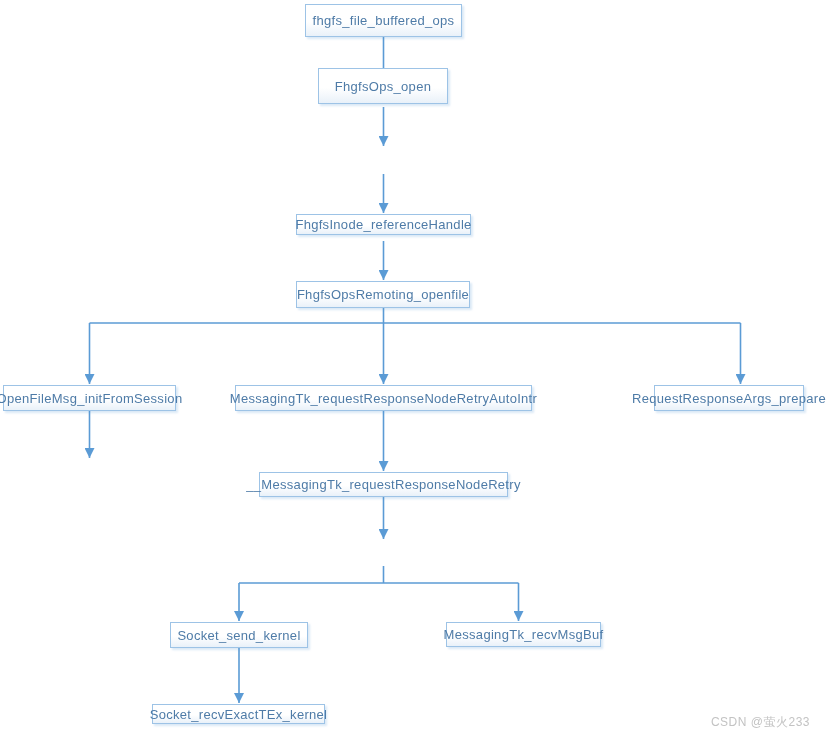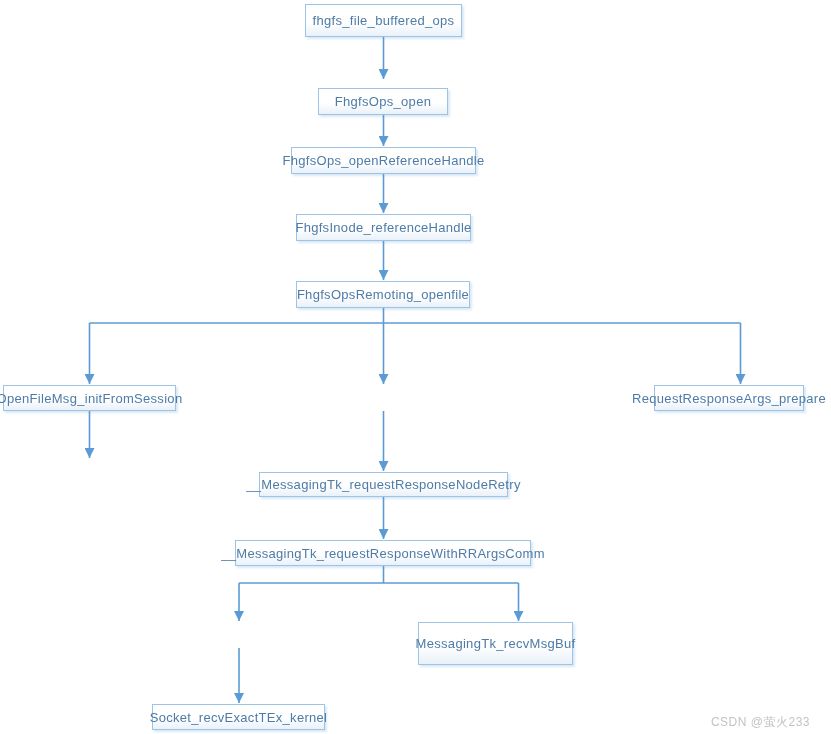--- a/index.html
+++ b/index.html
@@ -88,38 +88,38 @@
     <path class="edge" d="M383.5 566 V583"></path>
     <path class="edge" d="M239 583 H518.5"></path>
     <path class="edge" d="M239 583 V621" marker-end="url(#arrow)"></path>
     <path class="edge" d="M518.5 583 V621" marker-end="url(#arrow)"></path>
 
     <path class="edge" d="M239 648 V703" marker-end="url(#arrow)"></path>
   </svg>
 
   <div class="node" style="left:305px;top:4px;width:157px;height:33px">fhgfs_file_buffered_ops</div>
 
-  <div class="node" style="left:318px;top:88px;width:130px;height:27px">FhgfsOps_open</div>
+  <div class="node" style="left:318px;top:68px;width:130px;height:36px">FhgfsOps_open</div>
 
-  <div class="node" style="left:291px;top:147px;width:185px;height:27px">FhgfsOps_openReferenceHandle</div>
 
-  <div class="node" style="left:296px;top:214px;width:175px;height:27px">FhgfsInode_referenceHandle</div>
+  <div class="node" style="left:296px;top:214px;width:175px;height:21px">FhgfsInode_referenceHandle</div>
 
   <div class="node" style="left:3px;top:385px;width:173px;height:26px">OpenFileMsg_initFromSession</div>
 
   <div class="node" style="left:296px;top:281px;width:174px;height:27px">FhgfsOpsRemoting_openfile</div>
 
+  <div class="node" style="left:235px;top:385px;width:297px;height:26px">MessagingTk_requestResponseNodeRetryAutoIntr</div>
 
   <div class="node" style="left:654px;top:385px;width:150px;height:26px">RequestResponseArgs_prepare</div>
 
 
   <div class="node" style="left:259px;top:472px;width:249px;height:25px">__MessagingTk_requestResponseNodeRetry</div>
 
-  <div class="node" style="left:235px;top:540px;width:296px;height:26px">__MessagingTk_requestResponseWithRRArgsComm</div>
 
+  <div class="node" style="left:170px;top:622px;width:138px;height:26px">Socket_send_kernel</div>
 
-  <div class="node" style="left:418px;top:622px;width:155px;height:43px">MessagingTk_recvMsgBuf</div>
+  <div class="node" style="left:446px;top:622px;width:155px;height:25px">MessagingTk_recvMsgBuf</div>
 
-  <div class="node" style="left:152px;top:704px;width:173px;height:26px">Socket_recvExactTEx_kernel</div>
+  <div class="node" style="left:152px;top:704px;width:173px;height:20px">Socket_recvExactTEx_kernel</div>
 
   <div class="watermark">CSDN @萤火233</div>
 
 </div>
 
 </body></html>

